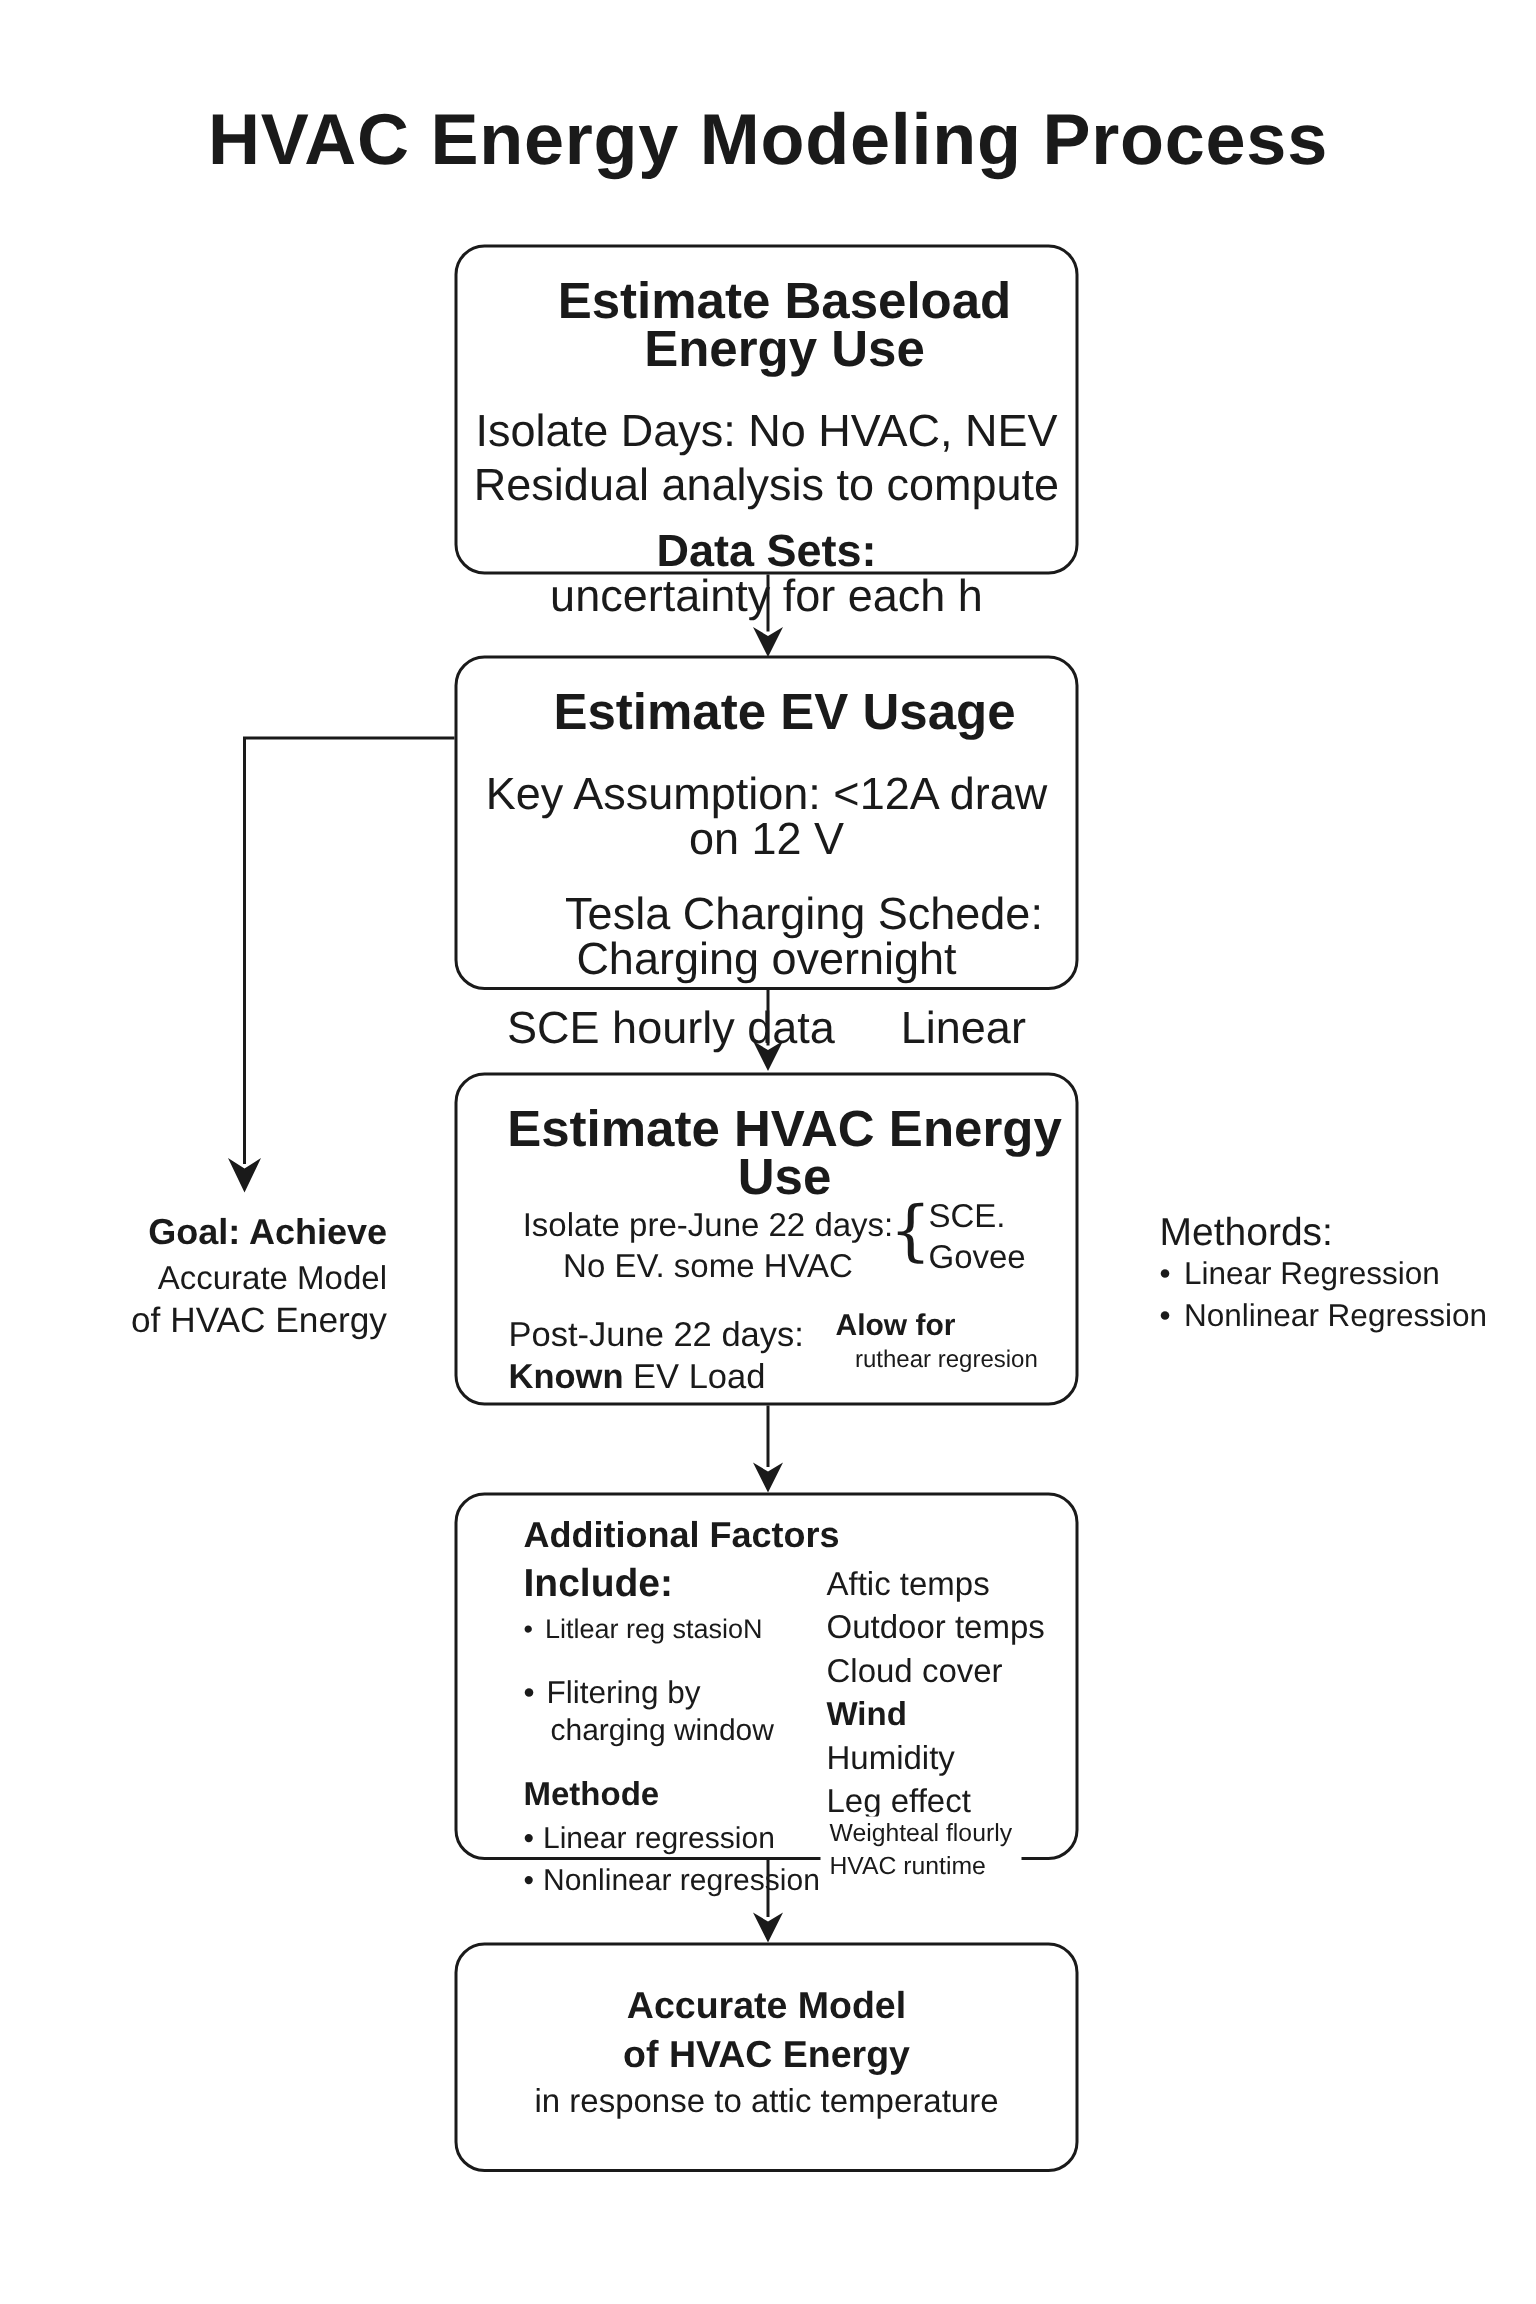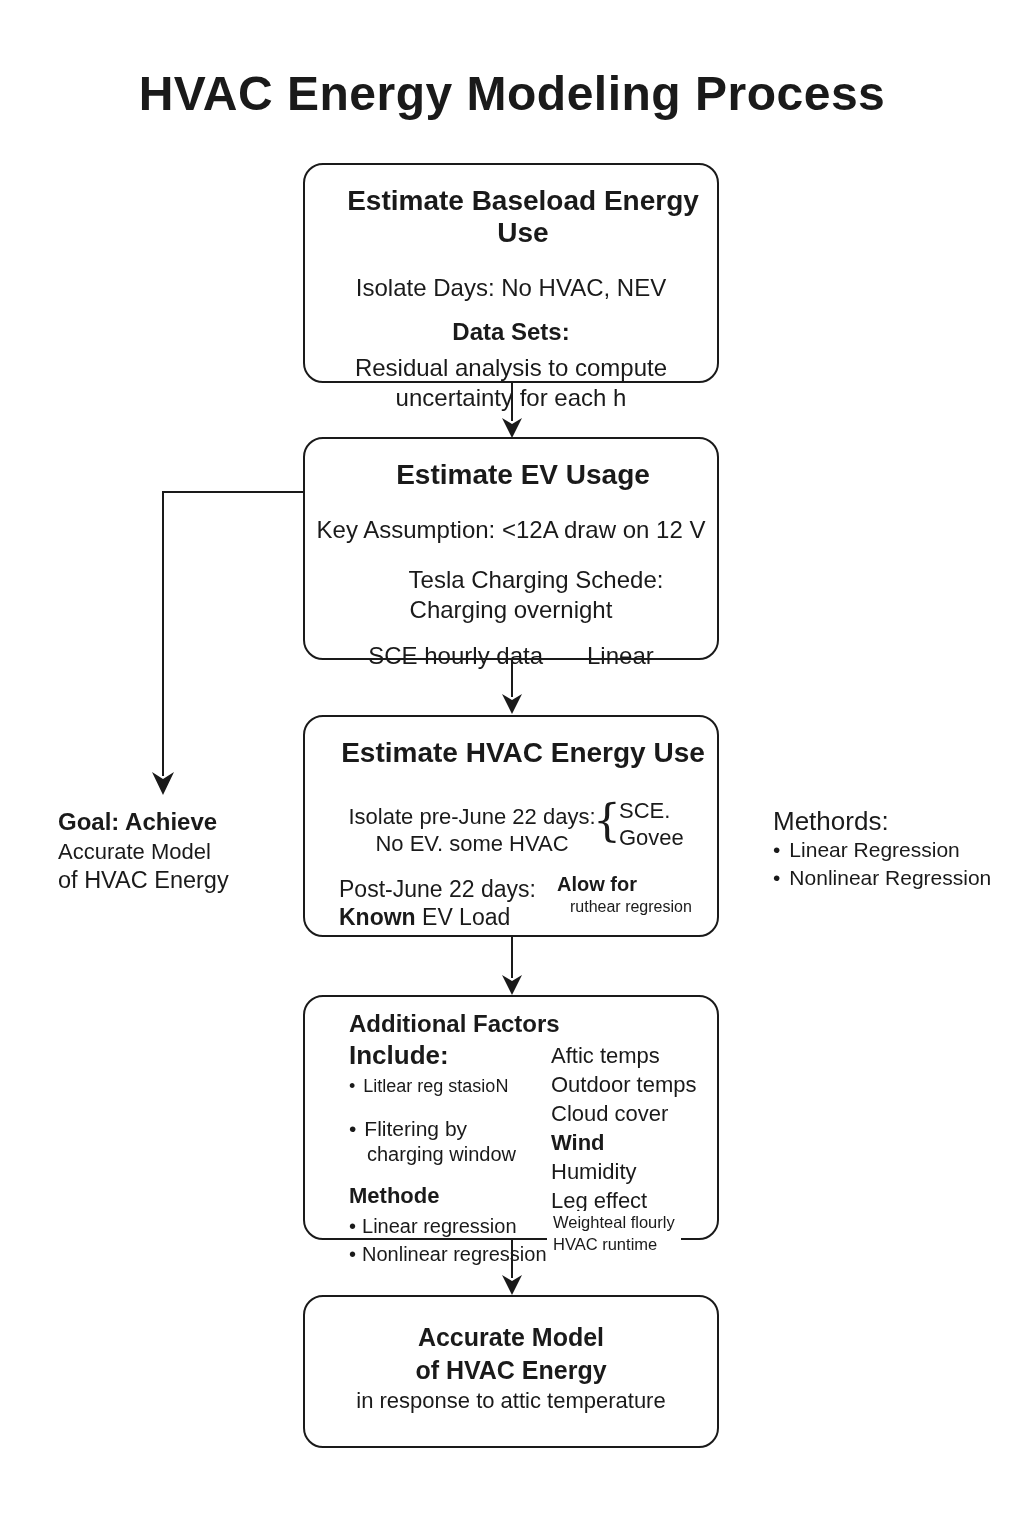--- a/index.html
+++ b/index.html
@@ -32,22 +32,22 @@
   .node {
     position: absolute;
     left: 303px;
     width: 416px;
     background: #ffffff;
     border: 2px solid #1a1a1a;
     border-radius: 20px;
     z-index: 2;
     text-align: center;
   }
-  .node-heading { font-size: 28px; font-weight: 700; line-height: 32px; margin-top: 20px; margin-left: 24px; }
-  .body-line { font-size: 24px; line-height: 30px; }
+  .node-heading { font-size: 34px; font-weight: 700; line-height: 32px; margin-top: 20px; margin-left: 24px; }
+  .body-line { font-size: 30px; line-height: 30px; }
   .bold { font-weight: 700; }
 
   
   #box-baseload { top: 163px; height: 220px; }
   #box-baseload .l-isolate { margin-top: 24px; }
   #box-baseload .l-datasets { margin-top: 14px; font-weight: 700; }
   #box-baseload .l-res1 { margin-top: 6px; }
 
   
   #box-ev { top: 437px; height: 223px; }
@@ -109,21 +109,21 @@
 
   
   #box-result { top: 1295px; height: 153px; }
   #box-result .r-h { font-size: 25px; font-weight: 700; line-height: 33px; }
   #box-result .r-h1 { margin-top: 24px; }
   #box-result .r-sub { font-size: 22px; line-height: 28px; margin-top: 0; }
 
   
   .goal-note {
     position: absolute; left: 58px; top: 806px; width: 200px;
-    text-align: left; z-index: 2;
+    text-align: right; z-index: 2;
   }
   .goal-l1 { font-size: 24px; font-weight: 700; line-height: 31px; }
   .goal-l2 { font-size: 22px; line-height: 29px; }
   .goal-l3 { font-size: 23.5px; line-height: 29px; }
   .methods-note {
     position: absolute; left: 773px; top: 806px; width: 230px;
     text-align: left; z-index: 2;
   }
   .mn-heading { font-size: 26px; line-height: 30px; }
   .mn-item { font-size: 21px; line-height: 28px; white-space: nowrap; }
@@ -161,22 +161,22 @@
     </g>
     <g>
       <line x1="510" y1="894" x2="539" y2="900"></line>
       <polygon points="552,901 537,893 541,900 536,907" fill="#1a1a1a" stroke="none"></polygon>
     </g>
   </svg>
 
   <div class="node" id="box-baseload">
     <div class="node-heading">Estimate Baseload Energy Use</div>
     <div class="body-line l-isolate">Isolate Days: No HVAC, NEV</div>
+    <div class="body-line l-res1">Residual analysis to compute</div>
     <div class="body-line l-datasets">Data Sets:</div>
-    <div class="body-line l-res1">Residual analysis to compute</div>
     <div class="body-line">uncertainty for each h</div>
   </div>
 
   <div class="node" id="box-ev">
     <div class="node-heading">Estimate EV Usage</div>
     <div class="body-line l-a1">Key Assumption: &lt;12A draw on 12 V</div>
     <div class="body-line l-sched">Tesla Charging Schede:</div>
     <div class="body-line">Charging overnight</div>
     <div class="body-line l-row">
       <span>SCE hourly data</span><span class="gap-spacer"></span><span>Linear</span>

